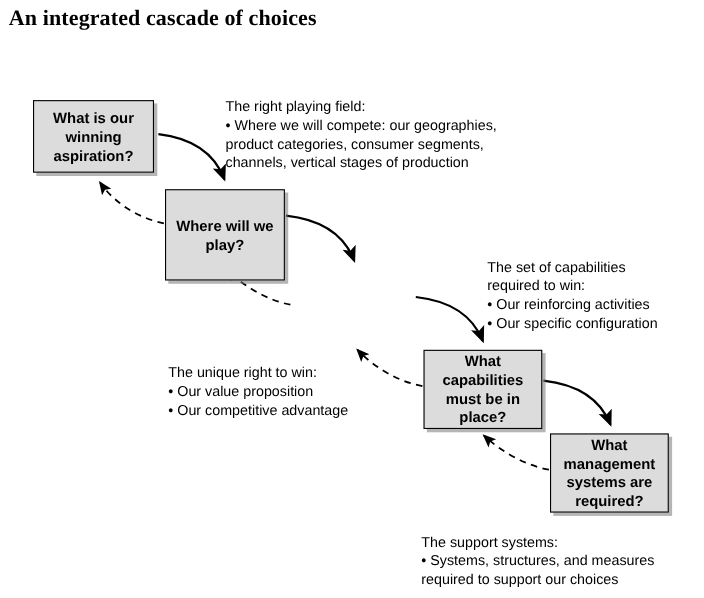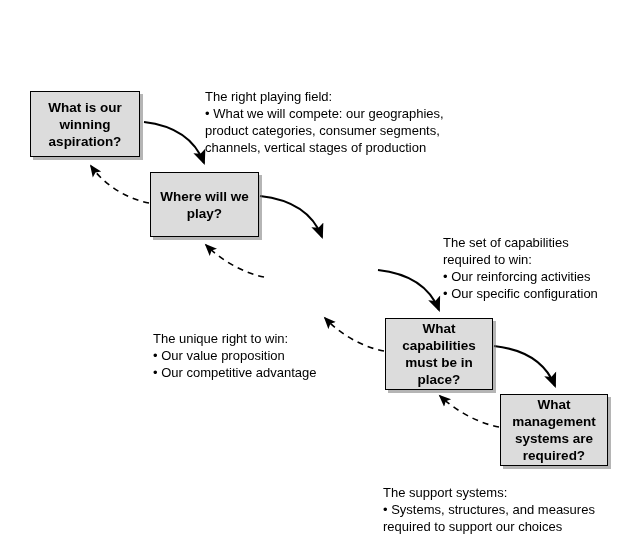--- a/index.html
+++ b/index.html
@@ -61,20 +61,21 @@
     line-height: 17px;
     color: #000000;
     white-space: pre-line;
   }
 </style>
 </head>
 <body>
 
 <div id="page">
 
+  <div id="title">An integrated cascade of choices</div>
 
   <svg id="diagram" viewBox="0 0 640 544" xmlns="http://www.w3.org/2000/svg">
     <defs>
       <marker id="arrow-solid" markerWidth="9" markerHeight="9" refX="6.5" refY="3.6" orient="auto" markerUnits="strokeWidth">
         <path d="M0,0.4 L7.6,3.6 L0,6.8 L1.6,3.6 Z" fill="#000000"></path>
       </marker>
       <marker id="arrow-dashed" markerWidth="9" markerHeight="9" refX="6.5" refY="3.6" orient="auto" markerUnits="strokeWidth">
         <path d="M0,0.4 L7.6,3.6 L0,6.8 L1.6,3.6 Z" fill="#000000"></path>
       </marker>
     </defs>
@@ -95,21 +96,21 @@
 
     <path d="M499,427 C 477,423 455,410 440,396" fill="none" stroke="#000000" stroke-width="1.6" stroke-dasharray="6,5" marker-end="url(#arrow-dashed)"></path>
   </svg>
 
   <div class="node-box" style="left:30px; top:91px; width:110px; height:66px;">
     <span class="node-label">What is our
 winning
 aspiration?</span>
   </div>
 
-  <div class="node-box" style="left:150px; top:172px; width:109px; height:65px;">
+  <div class="node-box" style="left:150px; top:172px; width:109px; height:83px;">
     <span class="node-label">Where will we
 play?</span>
   </div>
 
 
   <div class="node-box" style="left:385px; top:318px; width:108px; height:72px;">
     <span class="node-label">What
 capabilities
 must be in
 place?</span>
@@ -117,21 +118,21 @@
 
   <div class="node-box" style="left:500px; top:394px; width:108px; height:72px;">
     <span class="node-label">What
 management
 systems are
 required?</span>
   </div>
 
 
   <div class="annotation" style="left:205px; top:88px; width:300px;">The right playing field:
-• What we will compete: our geographies,
+• Where we will compete: our geographies,
    product categories, consumer segments,
    channels, vertical stages of production</div>
 
   <div class="annotation" style="left:153px; top:330px; width:230px;">The unique right to win:
 • Our value proposition
 • Our competitive advantage</div>
 
   <div class="annotation" style="left:443px; top:234px; width:200px;">The set of capabilities
 required to win:
 • Our reinforcing activities

